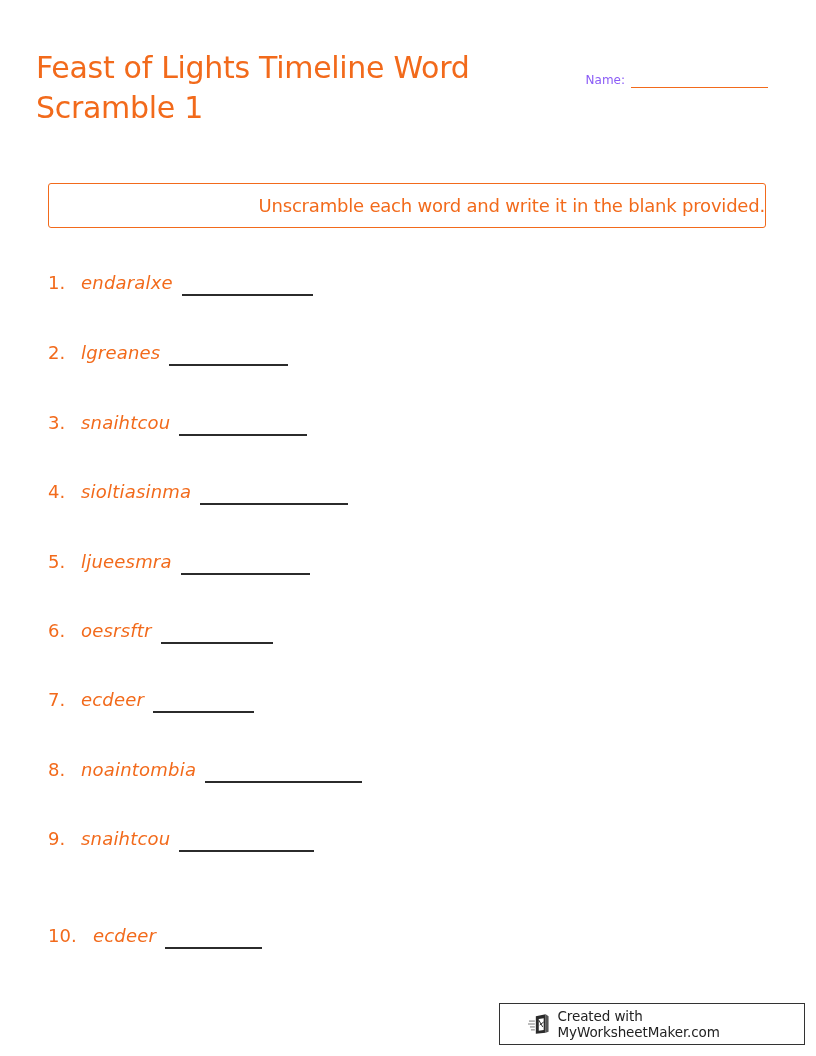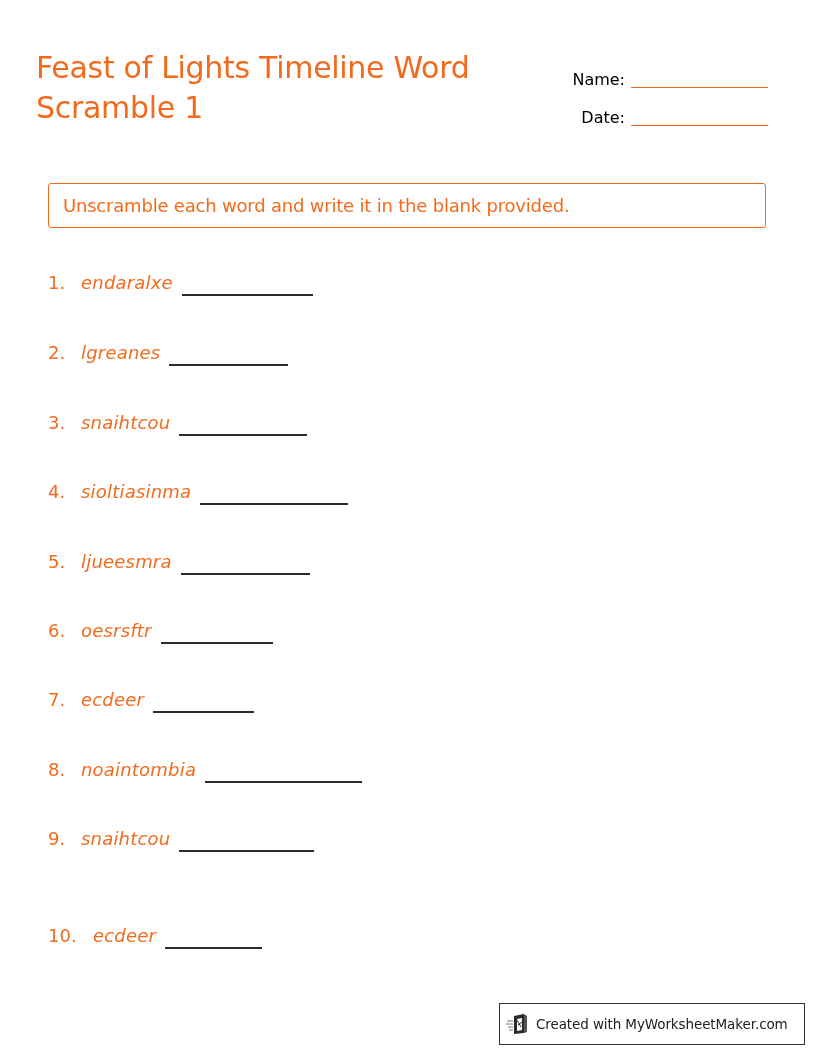--- a/index.html
+++ b/index.html
@@ -3,50 +3,46 @@
   <meta charset="utf-8">
   <style>
     html, body { margin: 0; padding: 0; background: #ffffff; }
     body { width: 816px; height: 1056px; position: relative; overflow: hidden;
            font-family: "DejaVu Sans", "Liberation Sans", sans-serif; }
     .title { position: absolute; left: 36px; top: 48px; width: 470px;
              font-size: 30px; line-height: 40px; color: #f26a1b; font-weight: normal; margin: 0;
              letter-spacing: -0.3px; }
     .meta { position: absolute; right: 48px; top: 52px; width: 240px; }
     .meta-row { display: flex; justify-content: flex-end; align-items: flex-end; height: 38px; }
-    .meta-label { font-size: 16px; color: #000000; margin-right: 6px; line-height: 20px; }
+    .meta-label { font-size: 12px; color: #8b5cf6; margin-right: 6px; line-height: 20px; }
     .meta-line { width: 137px; height: 0; border-bottom: 1.5px solid #f26a1b; margin-bottom: 2px; }
     .instructions { position: absolute; left: 48px; top: 183px; width: 718px; height: 45px;
                     box-sizing: border-box; border: 1.5px solid #f26a1b; border-radius: 3px;
-                    display: flex; align-items: center; padding-left: 14px; }
+                    display: flex; align-items: center; padding-left: 14px; justify-content: flex-end; }
     .instructions span { font-size: 18px; color: #f26a1b; letter-spacing: -0.2px; }
     .items { position: absolute; left: 48px; top: 270px; }
     .item { position: absolute; left: 0; display: flex; align-items: flex-end; white-space: nowrap; }
     .item-num { font-size: 18px; color: #f26a1b; width: 33px; line-height: 26px; }
     .item-num.wide { width: 45px; }
     .item-word { font-size: 18px; color: #f26a1b; line-height: 26px; letter-spacing: 0.2px; font-style: italic; }
     .item-blank { height: 0; border-bottom: 2px solid #2b2b2b; margin-left: 9px; margin-bottom: 0px; }
     .footer { position: absolute; left: 499px; top: 1003px; width: 306px; height: 42px;
               box-sizing: border-box; border: 1.5px solid #333; display: flex; align-items: center;
-              padding-left: 6px; }
+              padding-left: 28px; }
     .footer-icon { width: 24px; height: 22px; margin-right: 6px; }
     .footer-text { font-size: 13.5px; color: #222; letter-spacing: -0.1px; }
   </style>
 </head>
 <body>
 
 <h1 class="title">Feast of Lights Timeline Word Scramble 1</h1>
 
 <div class="meta">
   <div class="meta-row">
     <span class="meta-label">Name:</span>
-    <span class="meta-line"></span>
-  </div>
-  <div class="meta-row">
-    <span class="meta-label">Date:</span>
     <span class="meta-line"></span>
   </div>
 </div>
 
 <div class="instructions">
   <span>Unscramble each word and write it in the blank provided.</span>
 </div>
 
 <div class="items">
   <div class="item" style="top:0px">

